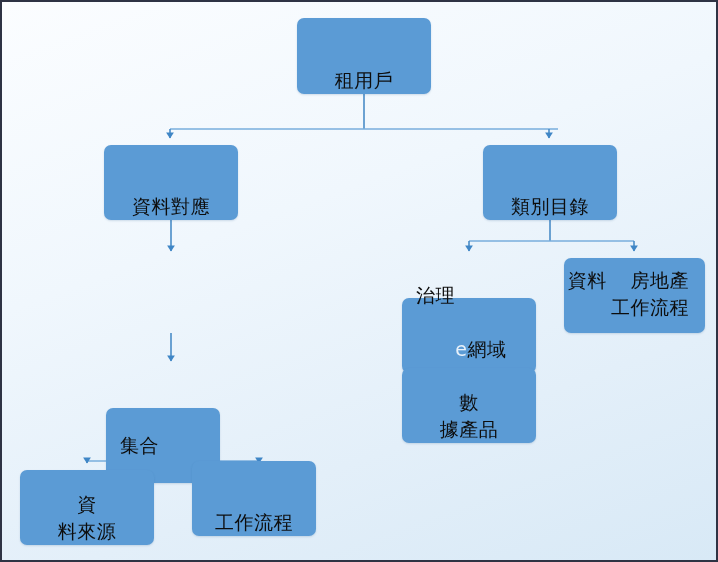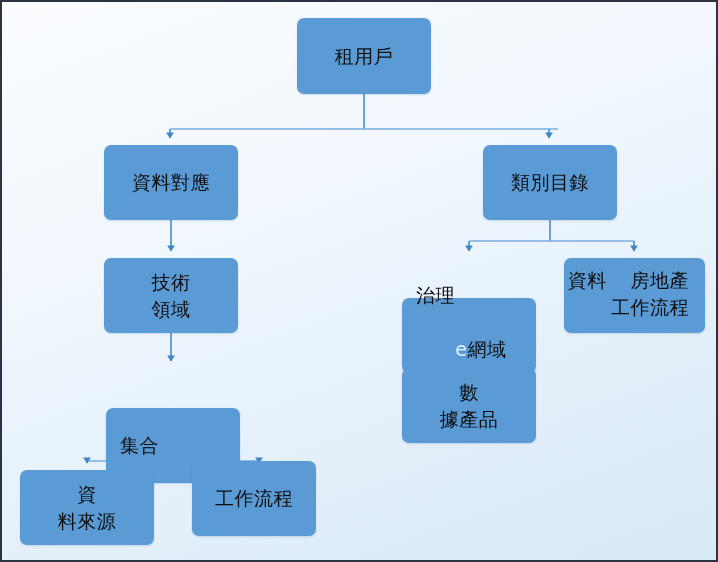--- a/index.html
+++ b/index.html
@@ -38,21 +38,21 @@
     font-size: 19px;
     line-height: 1.42;
     letter-spacing: 0.5px;
     white-space: pre;
     box-shadow: 0 1px 2px rgba(40,90,140,0.18);
   }
   .node .line {
     display: block;
     width: 100%;
   }
-  .align-center { text-align: center; }
+  .align-center { text-align: center; justify-content: flex-end; }
   .align-left   { text-align: left; padding-left: 14px; margin-top: 40px; }
   .align-right  { text-align: right; padding-right: 16px; font-family: Liberation Mono, monospace; }
   .tint-light { color: #e8f1fa; }
 </style>
 </head>
 <body>
 
 <div id="canvas">
 
   <svg id="edges" viewBox="0 0 718 562" xmlns="http://www.w3.org/2000/svg">
@@ -91,38 +91,34 @@
   </div>
 
   <div class="node align-center" style="left:102px; top:143px; width:134px; height:75px;">
     <span class="line">資料對應</span>
   </div>
 
   <div class="node align-center" style="left:481px; top:143px; width:134px; height:75px;">
     <span class="line">類別目錄</span>
   </div>
 
-  <div class="node align-center" style="left:102px; top:256px; width:134px; height:75px;">
-    <span class="line">技術</span>
-    <span class="line">領域</span>
-  </div>
 
   <div class="node align-left" style="left:400px; top:256px; width:134px; height:75px;">
     <span class="line">治理</span>
     <span class="line">
       <span class="tint-light">e</span><span>網域</span>
     </span>
   </div>
 
   <div class="node align-right" style="left:562px; top:256px; width:141px; height:75px;">
     <span class="line">資料  房地產</span>
     <span class="line">工作流程</span>
   </div>
 
-  <div class="node align-left" style="left:104px; top:366px; width:134px; height:75px;">
+  <div class="node align-left" style="left:104px; top:366px; width:114px; height:75px;">
     <span class="line">集合</span>
   </div>
 
   <div class="node align-center" style="left:400px; top:366px; width:134px; height:75px;">
     <span class="line">數</span>
     <span class="line">據產品</span>
   </div>
 
   <div class="node align-center" style="left:18px; top:468px; width:134px; height:75px;">
     <span class="line">資</span>

